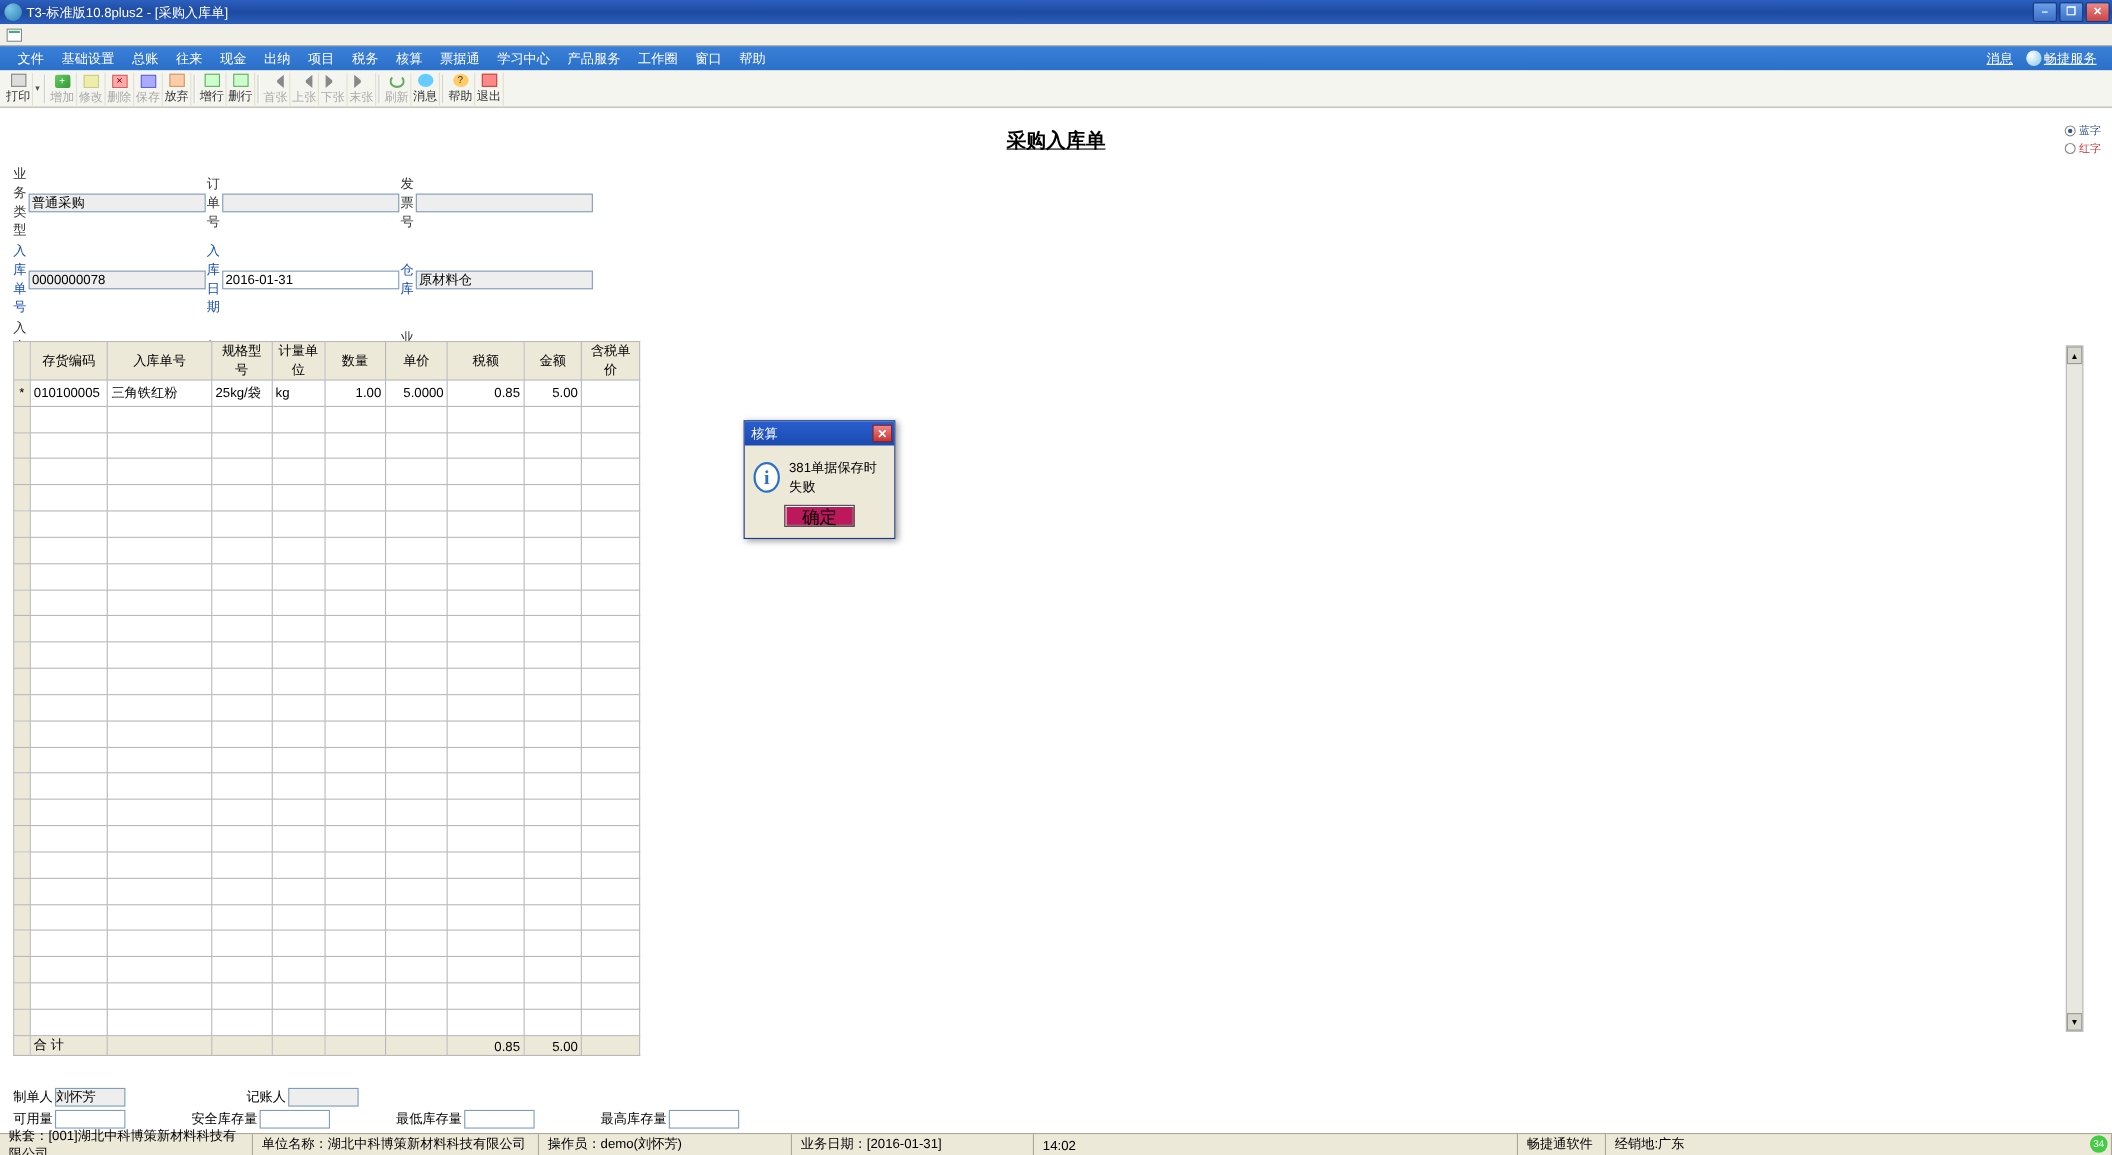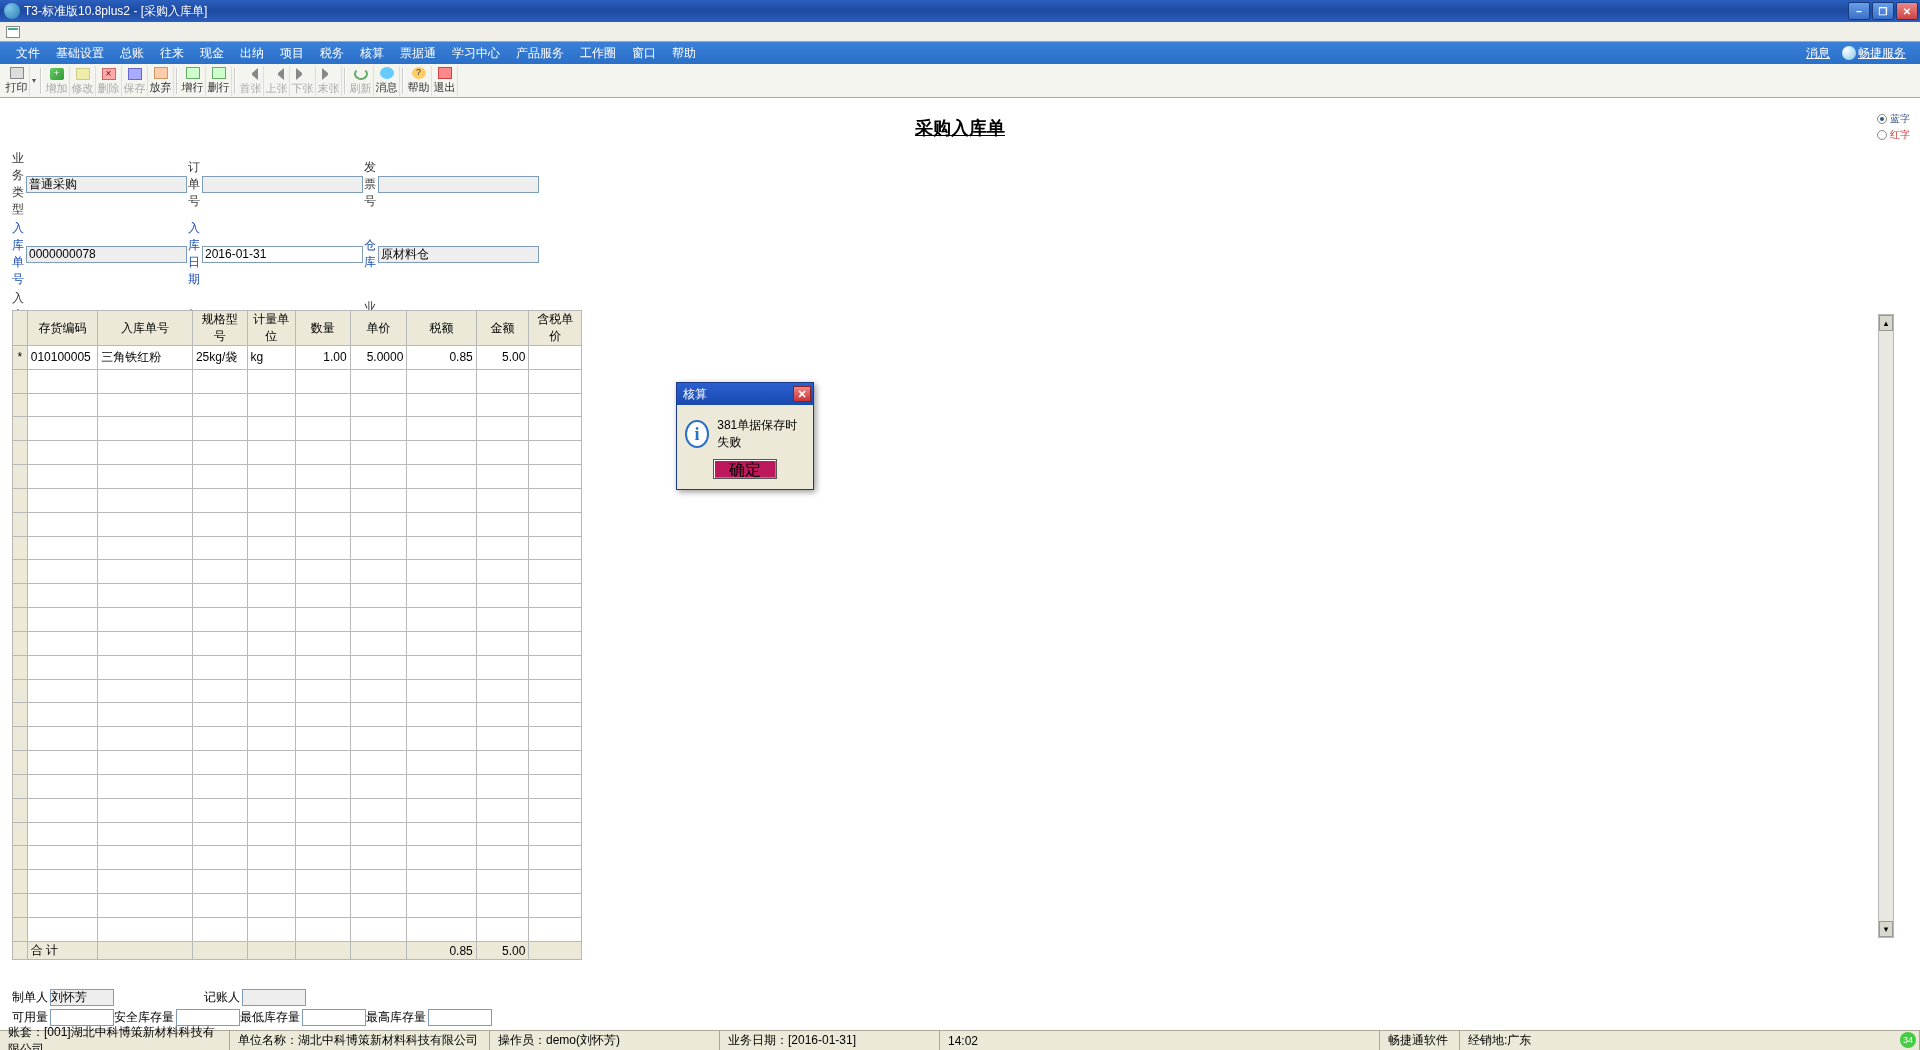--- a/index.html
+++ b/index.html
@@ -204,21 +204,21 @@
   display: flex; gap: 18px; flex-wrap: wrap;
   width: 600px;
 }
 .form-footer .fr { display: flex; align-items: center; }
 .form-footer label { font-size: 12px; padding-right: 2px; font-family: Liberation Serif, serif; }
 .form-footer input { width: 64px; height: 17px; border: 1px solid #7f9db9; background: #eee; font-size: 12px; }
 
 .footer-line2 {
   position: absolute;
   left: 12px; bottom: 4px;
-  display: flex; 
+  display: flex; gap: 60px;
   font-size: 12px;
 }
 .footer-line2 .fr { display:flex; align-items:center; }
 .footer-line2 input { width: 64px; height: 17px; border: 1px solid #7f9db9; background: #fff; font-size:12px; }
 .footer-line2 label { padding-right: 2px; }
 
 
 .statusbar {
   position: absolute;
   left: 0; right: 0; bottom: 0;
@@ -818,21 +818,21 @@
       <div class="sbtn">▴</div>
       <div class="sbtn">▾</div>
     </div>
   </div>
 
   <div class="form-footer">
     <div class="fr">
         <label>制单人</label>
         <input value="刘怀芳" style="">
       </div>
-    <div class="fr" style="margin-left:72px">
+    <div class="fr" style="margin-left:92px">
         <label>记账人</label>
         <input style="">
       </div>
   </div>
   <div class="footer-line2">
     <div class="fr">
         <label>可用量</label>
         <input style="">
       </div>
     <div class="fr">

